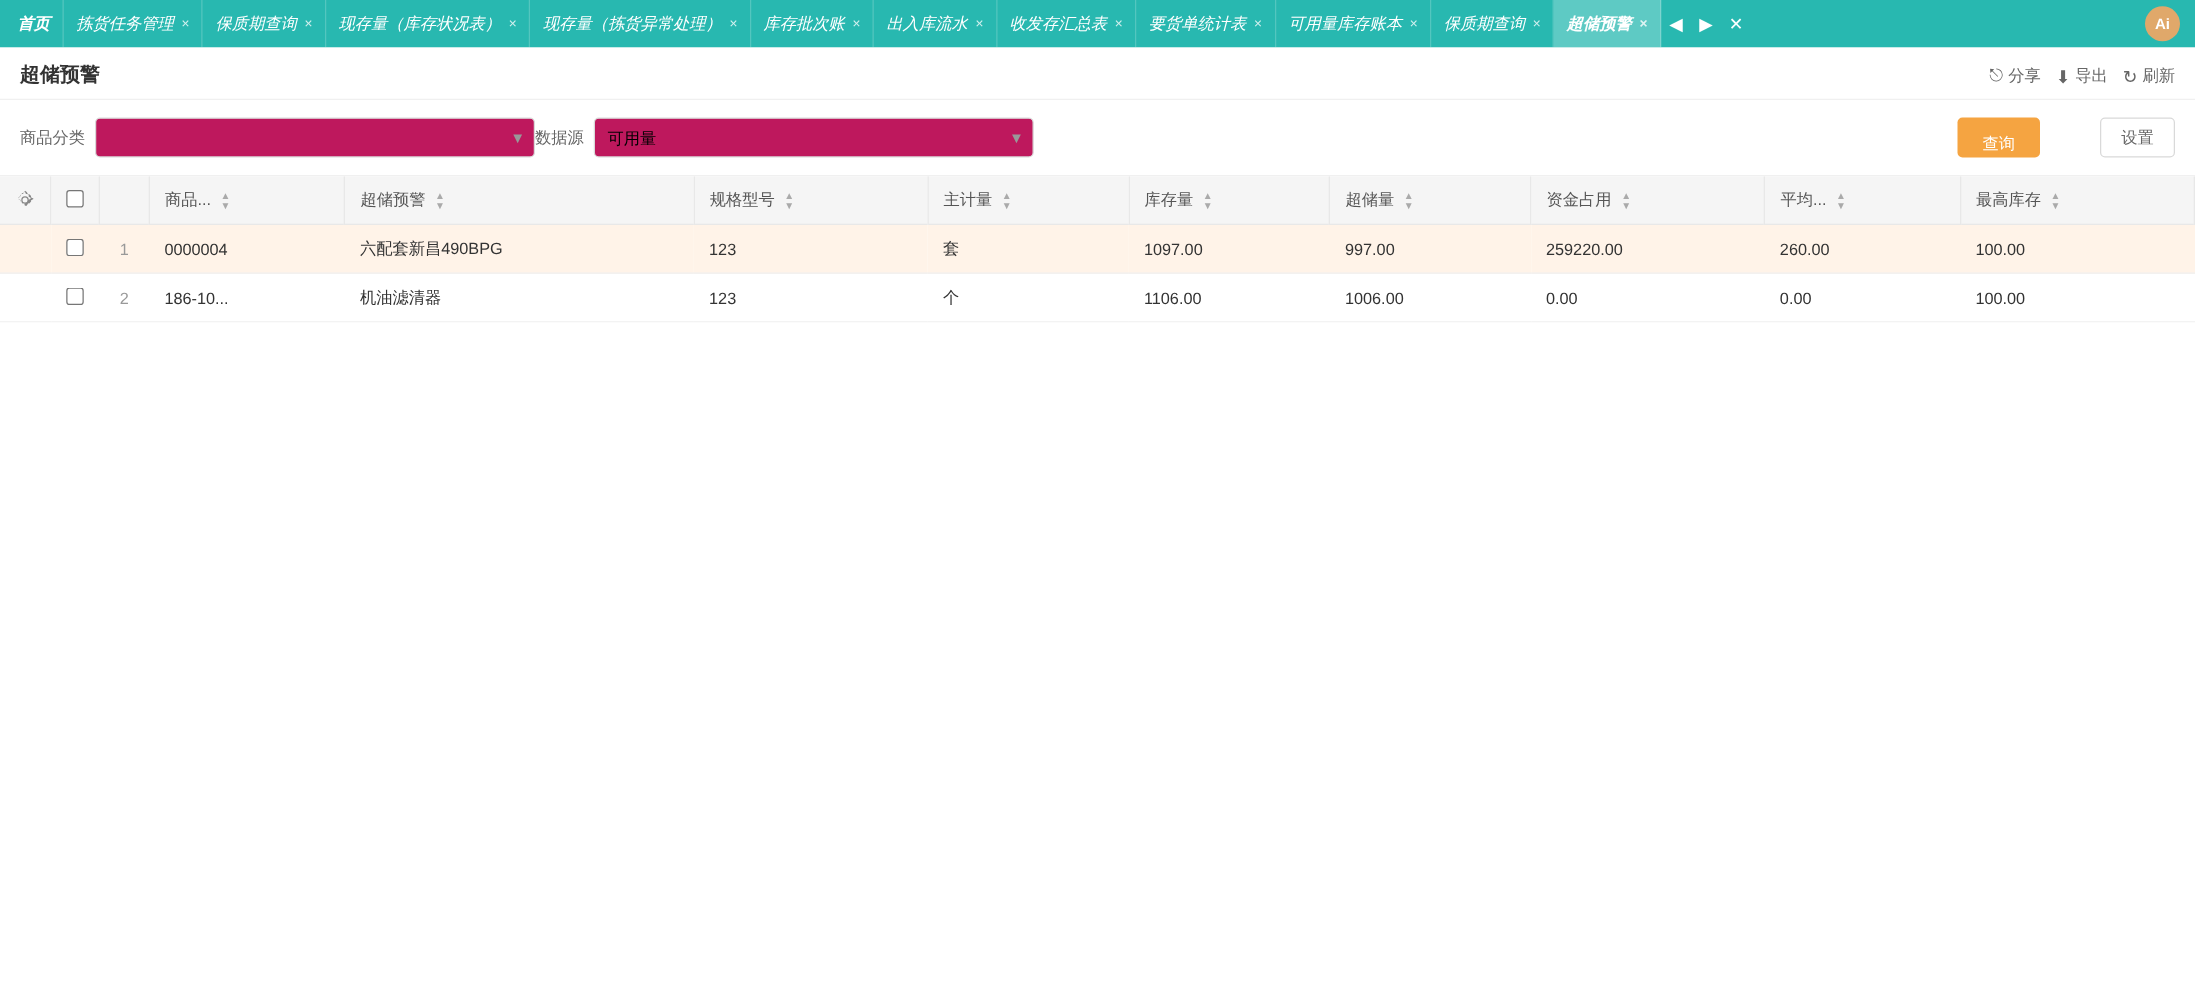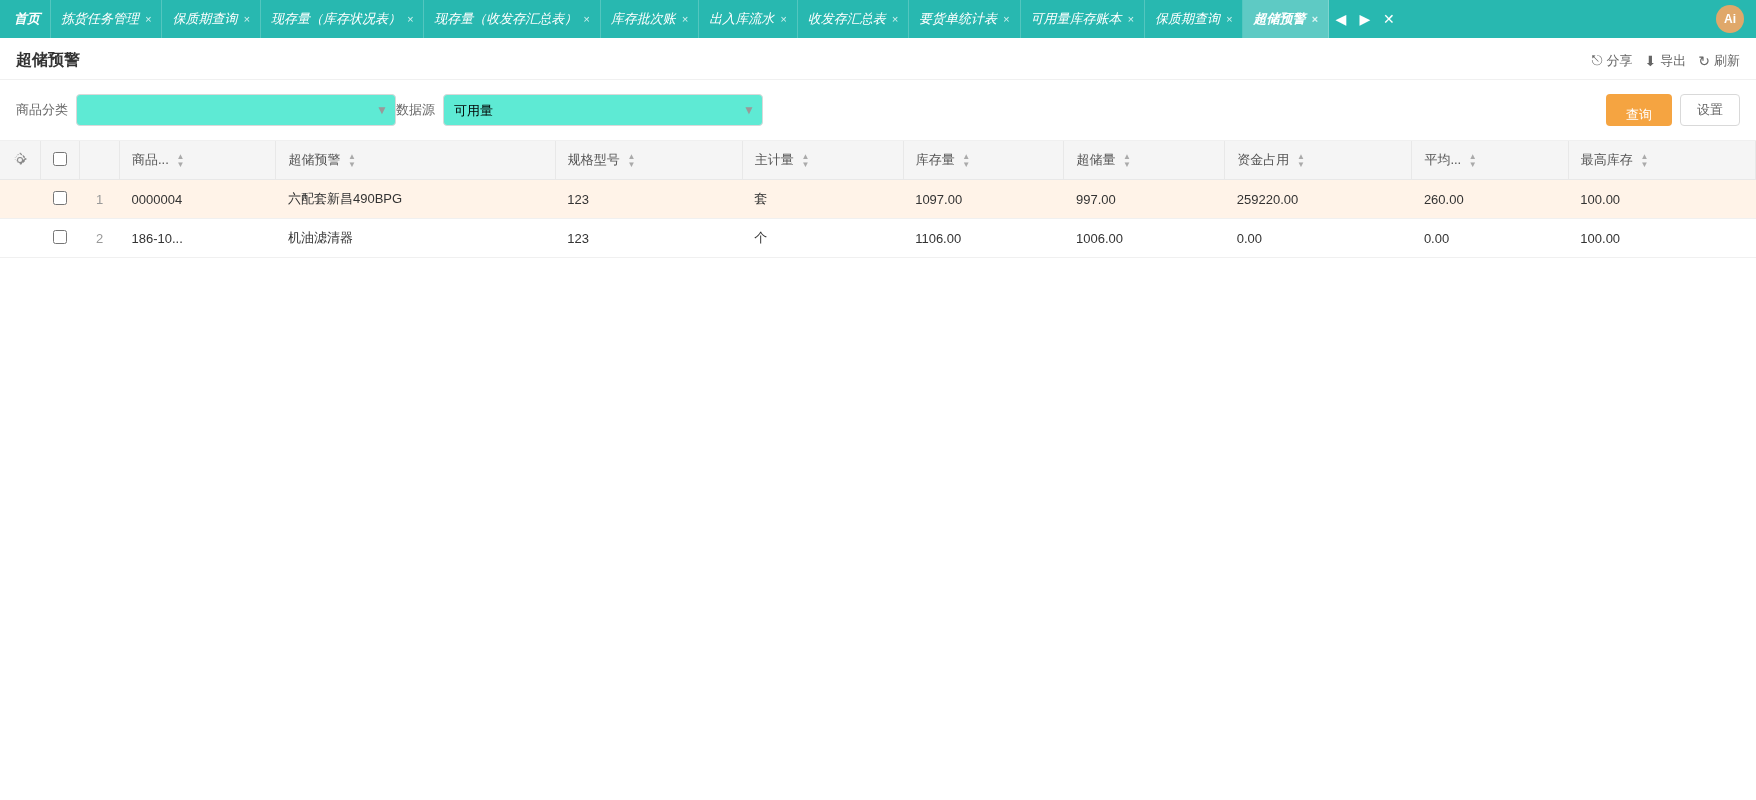--- a/index.html
+++ b/index.html
@@ -119,27 +119,27 @@
       font-size: 13px;
       flex-shrink: 0;
     }
     .filter-select-wrapper {
       position: relative;
       display: inline-flex;
       align-items: center;
     }
     .filter-select-wrapper select {
       appearance: none;
-      width: 320px;
+      width: 352px;
       height: 32px;
       border: 1px solid #d9d9d9;
       border-radius: 4px;
       padding: 0 28px 0 10px;
       font-size: 13px;
-      background: #5eead4;
+      background: #be185d;
       cursor: pointer;
     }
     .filter-select-wrapper .chevron {
       position: absolute;
       right: 8px;
       pointer-events: none;
       color: #999;
       font-size: 12px;
     }
     .filter-buttons {
@@ -159,20 +159,21 @@
     }
     .btn-settings {
       background: #fff;
       color: #666;
       border: 1px solid #d9d9d9;
       border-radius: 4px;
       padding: 0 16px;
       height: 32px;
       font-size: 13px;
       cursor: pointer;
+      margin-left: 40px;
     }
 
     
     .table-container {
       padding: 0;
       overflow-x: auto;
     }
     table {
       width: 100%;
       border-collapse: collapse;
@@ -244,21 +245,21 @@
   </div>
   <div class="nav-tab">
     <span>保质期查询</span>
     <span class="close-x">×</span>
   </div>
   <div class="nav-tab">
     <span>现存量（库存状况表）</span>
     <span class="close-x">×</span>
   </div>
   <div class="nav-tab">
-    <span>现存量（收发存汇总表）</span>
+    <span>现存量（拣货异常处理）</span>
     <span class="close-x">×</span>
   </div>
   <div class="nav-tab">
     <span>库存批次账</span>
     <span class="close-x">×</span>
   </div>
   <div class="nav-tab">
     <span>出入库流水</span>
     <span class="close-x">×</span>
   </div>

